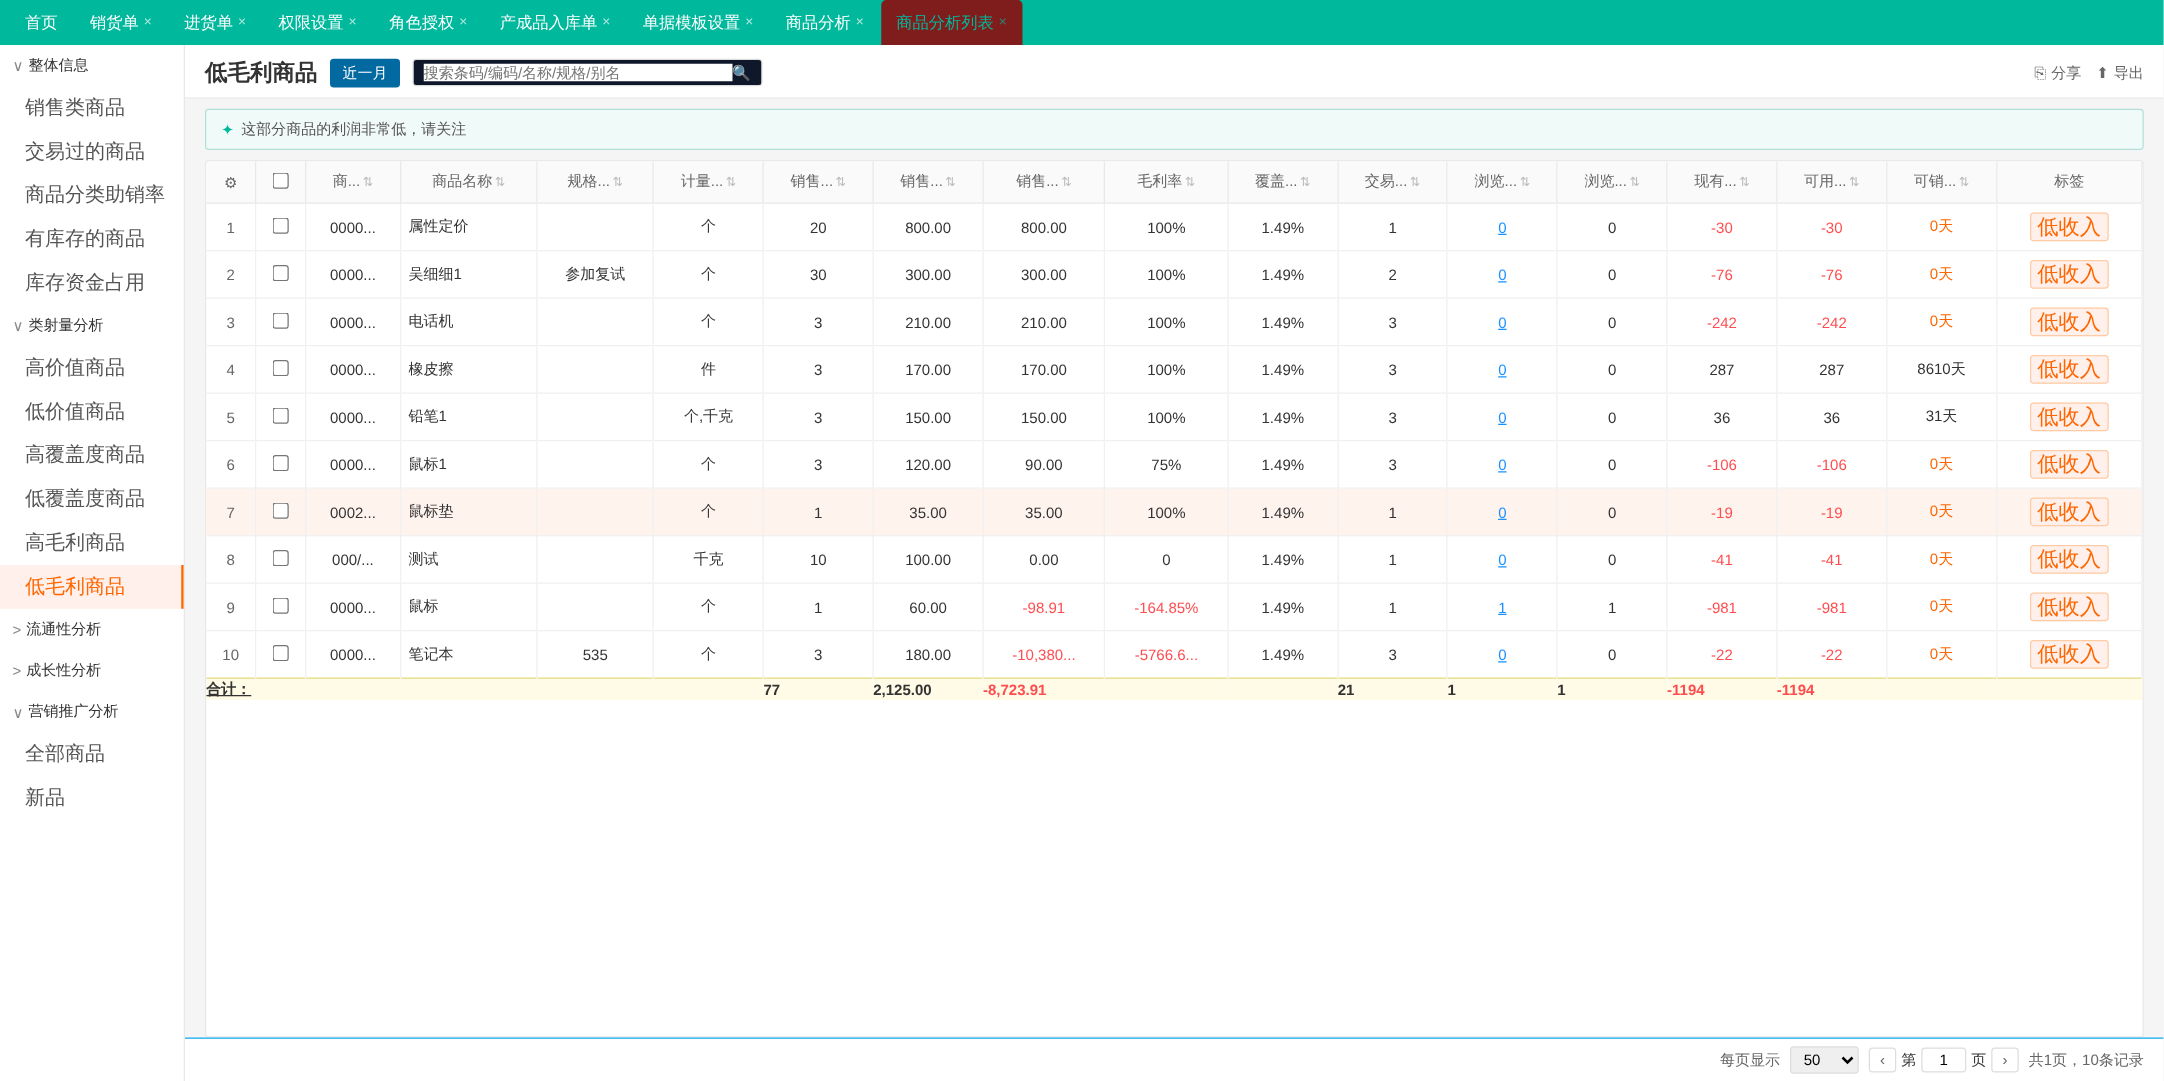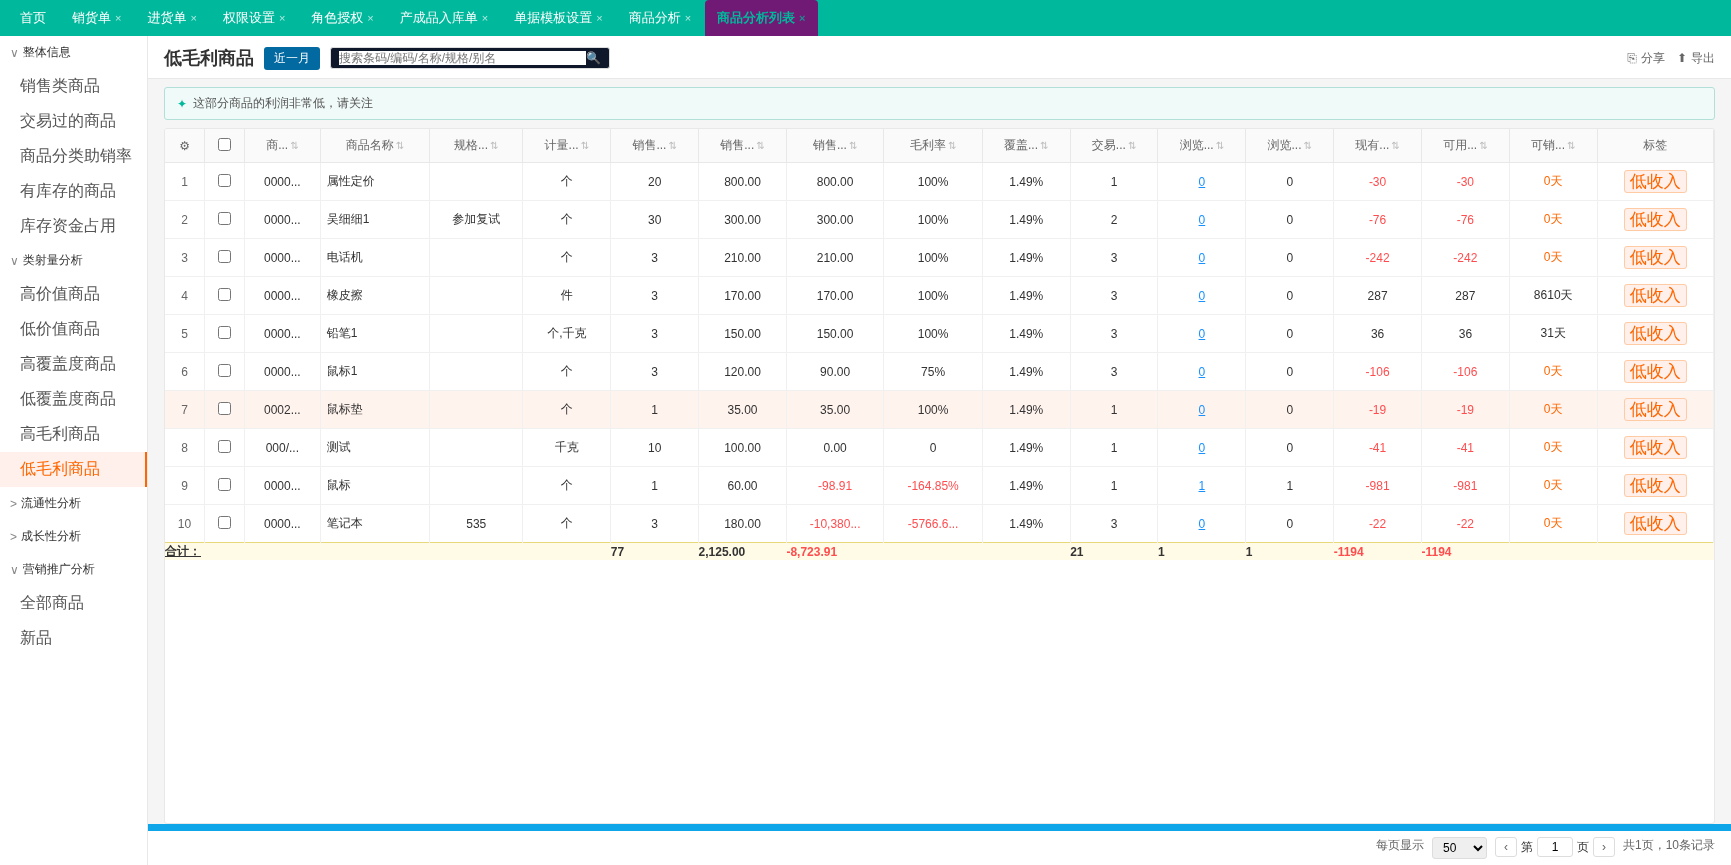--- a/index.html
+++ b/index.html
@@ -17,21 +17,21 @@
     .nav-item {
       color: #fff;
       padding: 4px 12px;
       height: 36px;
       display: flex;
       align-items: center;
       cursor: pointer;
       font-size: 13px;
       white-space: nowrap;
     }
-    .nav-item.active { background: #701a75; color: #00b89c; border-radius: 4px 4px 0 0; font-weight: bold; }
+    .nav-item.active { background: #7f1d1d; color: #00b89c; border-radius: 4px 4px 0 0; }
     .nav-item .close-x { margin-left: 4px; font-size: 11px; opacity: 0.7; }
 
     
     .layout { display: flex; height: calc(100vh - 36px); }
 
     
     .sidebar {
       width: 148px;
       background: #fff;
       border-right: 1px solid #e8e8e8;
@@ -193,25 +193,25 @@
       background: #fffbe6;
       font-weight: bold;
     }
     .total-row td {
       border-top: 1px solid #e8d87a;
     }
 
     
     .bottom-bar {
       display: flex;
-      align-items: flex-start;
+      align-items: center;
       justify-content: flex-end;
       padding: 6px 16px;
       background: #fff;
-      border-top: 7px solid #0ea5e9;
+      border-top: 1px solid #0ea5e9;
       gap: 8px;
       font-size: 12px;
     }
     .per-page-label { color: #666; }
     .per-page-select {
       border: 1px solid #ddd;
       border-radius: 3px;
       padding: 2px 6px;
       font-size: 12px;
       cursor: pointer;

